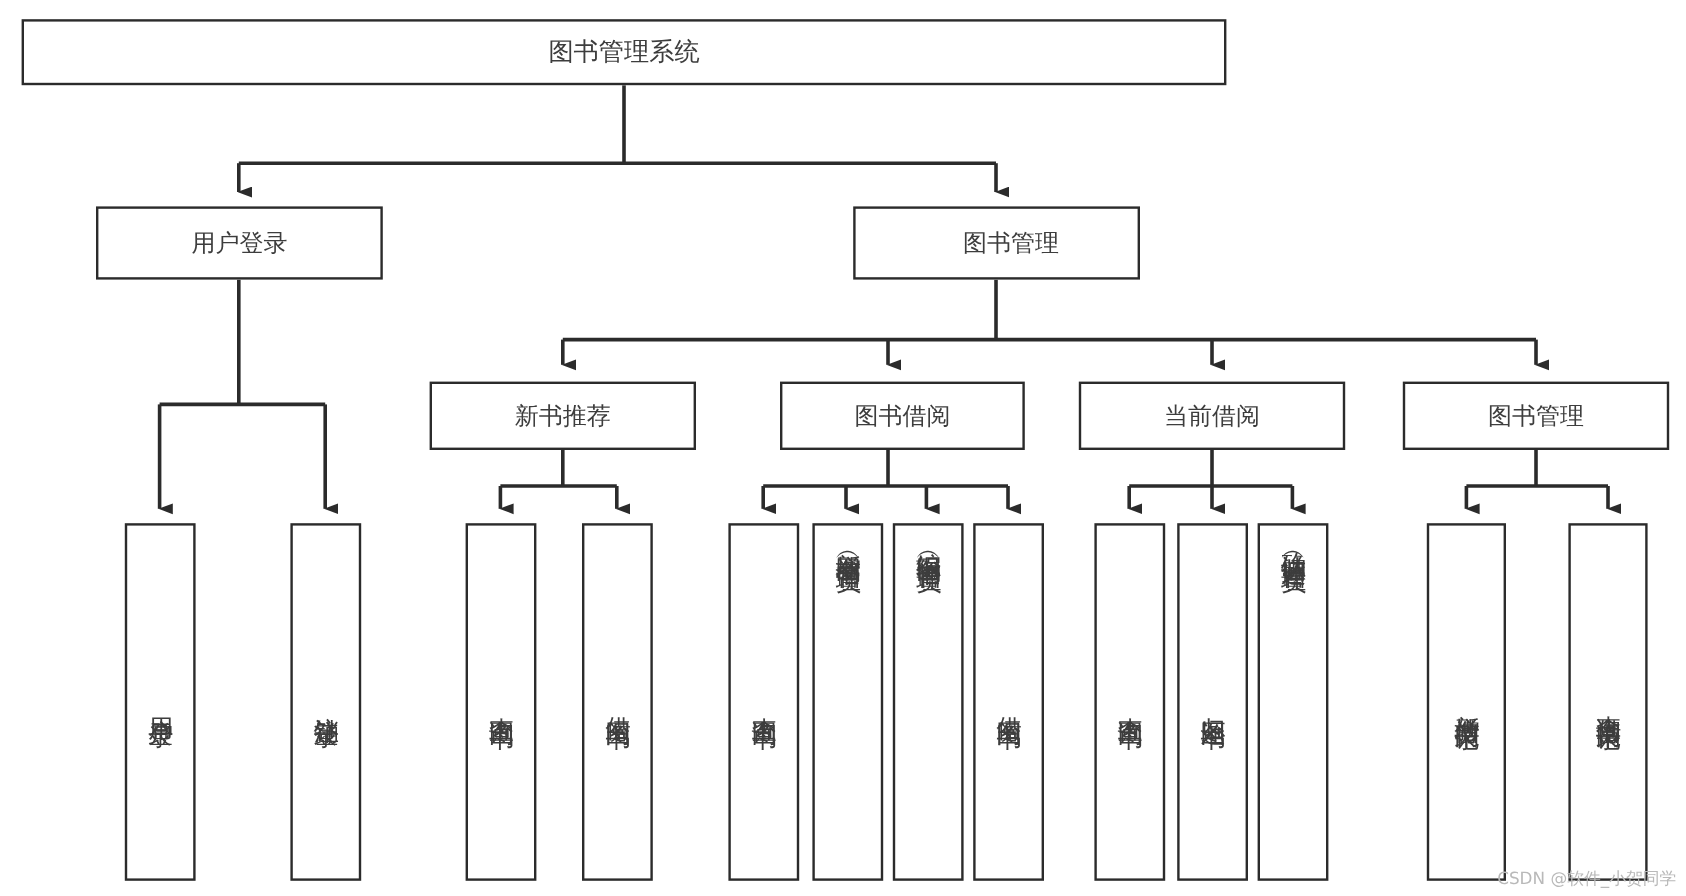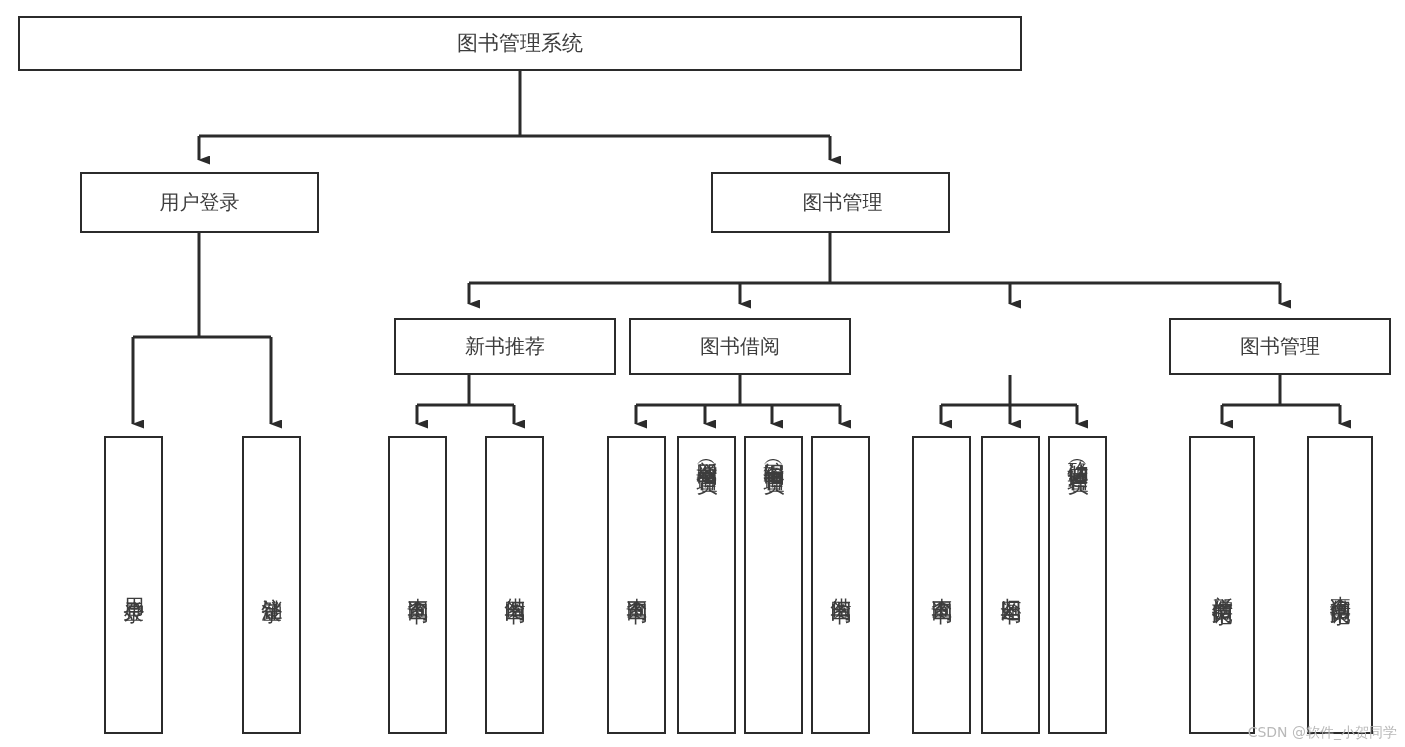--- a/index.html
+++ b/index.html
@@ -133,25 +133,28 @@
     <span class="lbl">图书管理系统</span>
   </div>
 
   <div class="node lvl2" style="left:80px; top:172px; width:239px; height:61px;">
     <span class="lbl">用户登录</span>
   </div>
   <div class="node lvl2" style="left:711px; top:172px; width:239px; height:61px;padding-left:24px;">
     <span class="lbl">图书管理</span>
   </div>
 
-  <div class="node lvl3" style="left:358px; top:318px; width:222px; height:57px;margin-left:36px;">
+  <div class="node lvl3" style="left:358px; top:318px; width:222px; height:57px;">
     <span class="lbl">新书推荐</span>
   </div>
-  <div class="node lvl3" style="left:629px; top:318px; width:222px; height:57px;">
+  <div class="node lvl3" style="left:650px; top:318px; width:204px; height:57px;">
     <span class="lbl">图书借阅</span>
+  </div>
+  <div class="node lvl3" style="left:899px; top:318px; width:222px; height:57px;">
+    <span class="lbl">当前借阅</span>
   </div>
   <div class="node lvl3" style="left:1169px; top:318px; width:222px; height:57px;">
     <span class="lbl">图书管理</span>
   </div>
 
   <div class="node leaf mid" style="left:104px; top:436px; width:59px; height:298px;">
     <span class="lbl">用户登录</span>
   </div>
   <div class="node leaf mid" style="left:242px; top:436px; width:59px; height:298px;">
     <span class="lbl">注销登录</span>

